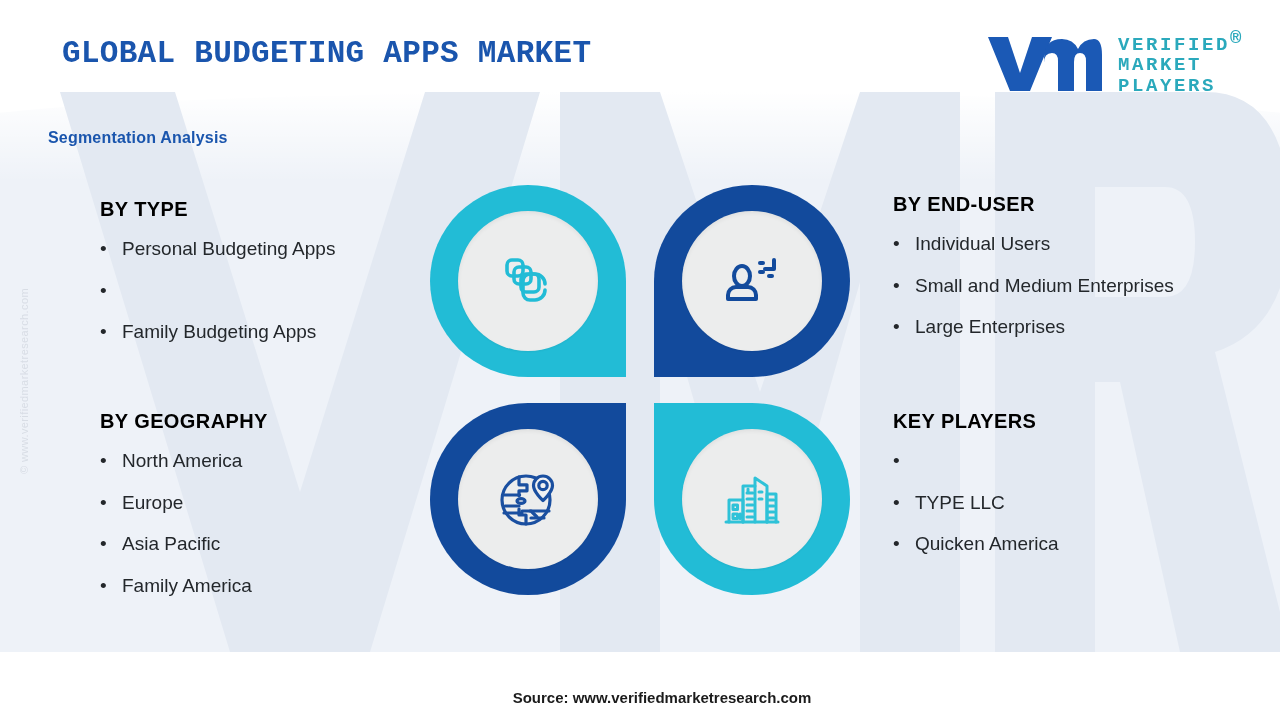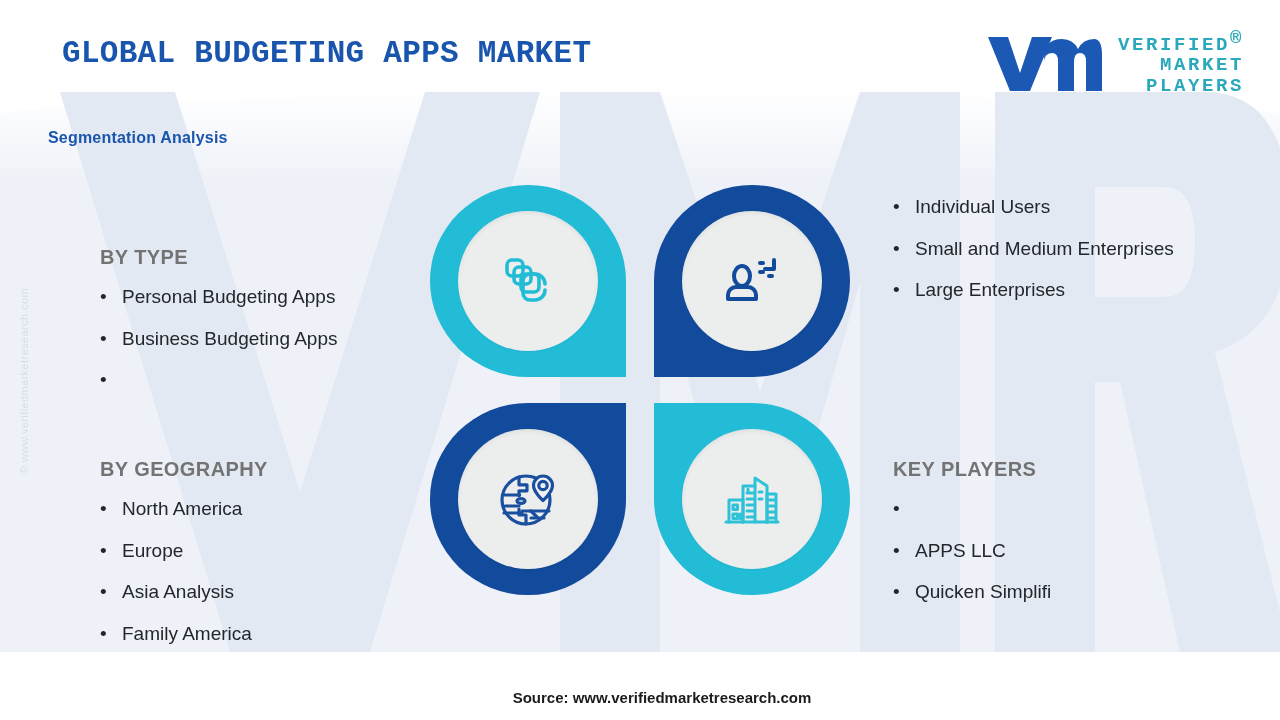--- a/index.html
+++ b/index.html
@@ -87,21 +87,20 @@
     display: flex;
     flex-direction: column;
     line-height: 1.06;
   }
   .logo-words span {
     font-size: 19px;
     font-weight: bold;
     letter-spacing: 2.6px;
     color: #2ba9bc;
     white-space: nowrap;
-    text-align: right;
   }
   .logo-reg {
     font-size: 9px;
     vertical-align: super;
     letter-spacing: 0;
     color: #2ba9bc;
   }
 
   
   .section-heading {
@@ -115,24 +114,23 @@
   }
 
   
   .segment {
     position: absolute;
     z-index: 6;
   }
   .seg-title {
     font-size: 20px;
     font-weight: bold;
-    color: #737373;
+    color: #000000;
     letter-spacing: 0.4px;
     margin-bottom: 14px;
-    margin-top: 48px;
   }
   .seg-list { list-style: none; }
   .seg-list li {
     display: flex;
     align-items: flex-start;
     font-size: 19px;
     color: #23272b;
     margin-bottom: 14px;
     line-height: 1.45;
   }
@@ -250,29 +248,30 @@
 
   <div class="segment seg-type">
     <div class="seg-title">BY TYPE</div>
     <ul class="seg-list">
       <li>
           <span class="bullet">•</span>
           <span>Personal Budgeting Apps</span>
         </li>
       <li>
           <span class="bullet">•</span>
-          <span>Business Budgeting Apps</span>
-        </li>
-      <li>
-          <span class="bullet">•</span>
+        </li>
+      <li>
+          <span class="bullet">•</span>
+          <span>Family Budgeting Apps</span>
         </li>
     </ul>
   </div>
 
   <div class="segment seg-enduser">
+    <div class="seg-title">BY END-USER</div>
     <ul class="seg-list">
       <li>
           <span class="bullet">•</span>
           <span>Individual Users</span>
         </li>
       <li>
           <span class="bullet">•</span>
           <span>Small and Medium Enterprises</span>
         </li>
       <li>
@@ -288,42 +287,42 @@
       <li>
           <span class="bullet">•</span>
           <span>North America</span>
         </li>
       <li>
           <span class="bullet">•</span>
           <span>Europe</span>
         </li>
       <li>
           <span class="bullet">•</span>
-          <span>Asia Analysis</span>
+          <span>Asia Pacific</span>
         </li>
       <li>
           <span class="bullet">•</span>
           <span>Family America</span>
         </li>
     </ul>
   </div>
 
   <div class="segment seg-players">
     <div class="seg-title">KEY PLAYERS</div>
     <ul class="seg-list">
       <li>
           <span class="bullet">•</span>
         </li>
       <li>
           <span class="bullet">•</span>
-          <span>APPS LLC</span>
-        </li>
-      <li>
-          <span class="bullet">•</span>
-          <span>Quicken Simplifi</span>
+          <span>TYPE LLC</span>
+        </li>
+      <li>
+          <span class="bullet">•</span>
+          <span>Quicken America</span>
         </li>
     </ul>
   </div>
 
   <div class="quad-wrap">
 
     <div class="quad quad-tl">
       <svg class="quad-shape" viewBox="0 0 196 192">
         <path d="M98 0 A98 96 0 0 0 98 192 L196 192 L196 96 A98 96 0 0 0 98 0 Z" fill="#22bcd6"></path>
       </svg>

